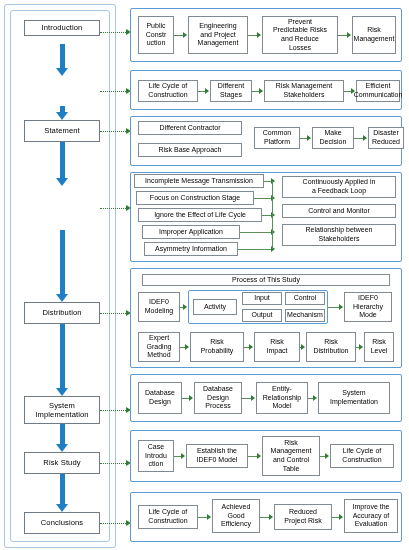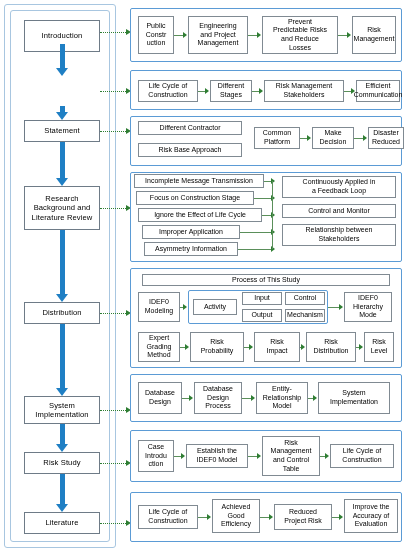--- a/index.html
+++ b/index.html
@@ -49,41 +49,40 @@
   .ghead{position:absolute;width:0;height:0;
     border-top:3.2px solid transparent;border-bottom:3.2px solid transparent;
     border-left:4.5px solid #2e7d32;}
 </style>
 </head>
 <body>
 
 <div id="canvas">
     <div class="left-frame" style="left: 4px; top: 4px; width: 110px; height: 542px;"></div>
     <div class="left-frame" style="left: 10px; top: 10px; width: 98px; height: 530px;"></div>
-    <div class="stage" style="left: 24px; top: 20px; width: 76px; height: 32px;">Introduction</div>
+    <div class="stage" style="left: 24px; top: 20px; width: 76px; height: 16px;">Introduction</div>
     <div class="barrow" style="left: 59.5px; top: 44px; height: 25px;"></div>
     <div class="bhead" style="left: 56px; top: 68px;"></div>
     <div class="barrow" style="left: 59.5px; top: 106px; height: 7px;"></div>
     <div class="bhead" style="left: 56px; top: 112px;"></div>
     <div class="stage" style="left: 24px; top: 120px; width: 76px; height: 22px;">Statement</div>
     <div class="barrow" style="left: 59.5px; top: 142px; height: 37px;"></div>
     <div class="bhead" style="left: 56px; top: 178px;"></div>
-    <div class="stage" style="left: 24px; top: 186px; width: 76px; height: 44px;">Research<br>Background  and<br>Literature  Review</div>
     <div class="barrow" style="left: 59.5px; top: 230px; height: 65px;"></div>
     <div class="bhead" style="left: 56px; top: 294px;"></div>
     <div class="stage" style="left: 24px; top: 302px; width: 76px; height: 22px;">Distribution</div>
     <div class="barrow" style="left: 59.5px; top: 324px; height: 65px;"></div>
     <div class="bhead" style="left: 56px; top: 388px;"></div>
     <div class="stage" style="left: 24px; top: 396px; width: 76px; height: 28px;">System<br>Implementation</div>
     <div class="barrow" style="left: 59.5px; top: 424px; height: 21px;"></div>
     <div class="bhead" style="left: 56px; top: 444px;"></div>
     <div class="stage" style="left: 24px; top: 452px; width: 76px; height: 22px;">Risk Study</div>
     <div class="barrow" style="left: 59.5px; top: 474px; height: 31px;"></div>
     <div class="bhead" style="left: 56px; top: 504px;"></div>
-    <div class="stage" style="left: 24px; top: 512px; width: 76px; height: 22px;">Literature</div>
+    <div class="stage" style="left: 24px; top: 512px; width: 76px; height: 22px;">Conclusions</div>
     <div class="dotted" style="left: 100px; top: 32px; width: 26px;"></div>
     <div class="dhead" style="left: 126px; top: 28.5px;"></div>
     <div class="dotted" style="left: 100px; top: 91px; width: 26px;"></div>
     <div class="dhead" style="left: 126px; top: 87.5px;"></div>
     <div class="dotted" style="left: 100px; top: 131px; width: 26px;"></div>
     <div class="dhead" style="left: 126px; top: 127.5px;"></div>
     <div class="dotted" style="left: 100px; top: 208px; width: 26px;"></div>
     <div class="dhead" style="left: 126px; top: 204.5px;"></div>
     <div class="dotted" style="left: 100px; top: 313px; width: 26px;"></div>
     <div class="dhead" style="left: 126px; top: 309.5px;"></div>

